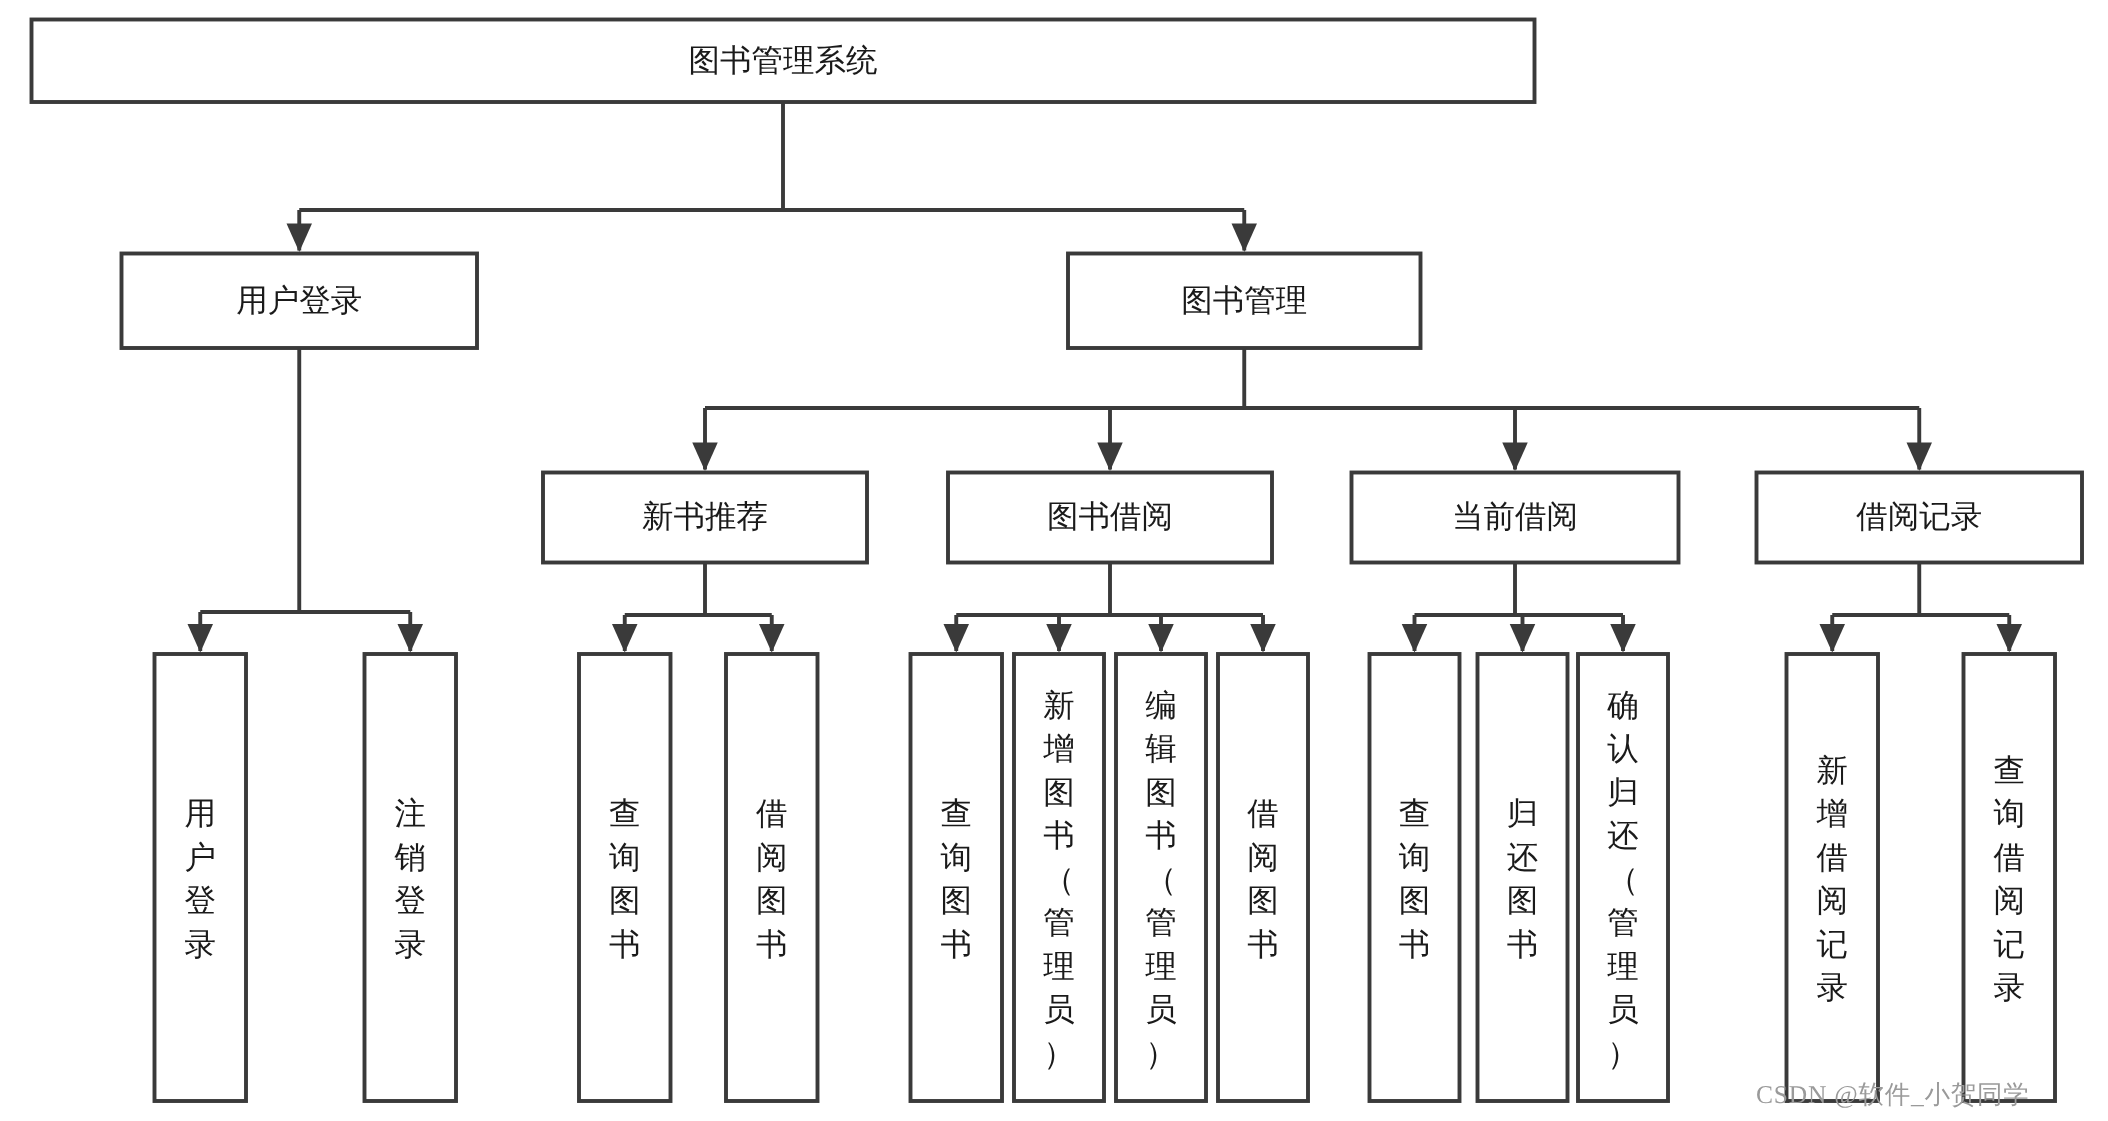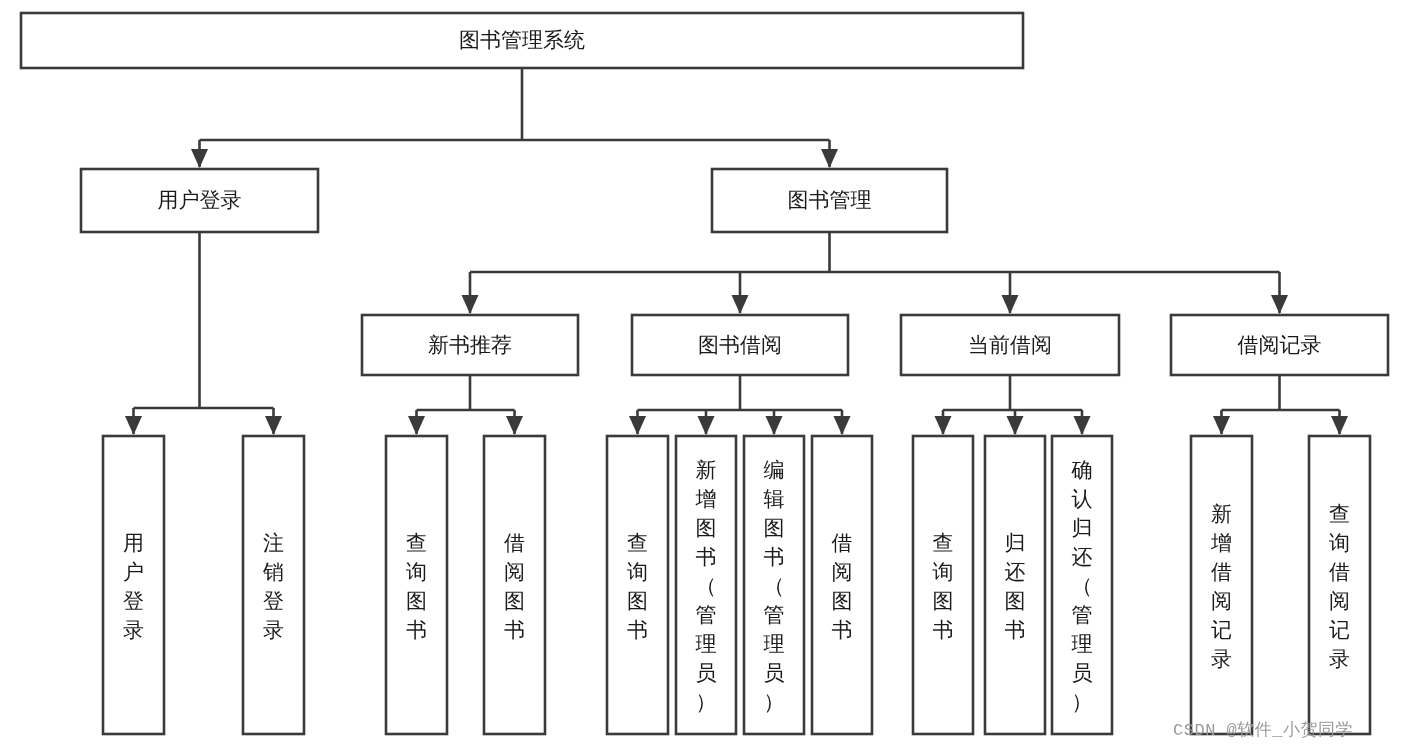--- a/index.html
+++ b/index.html
@@ -51,21 +51,21 @@
   text.node-label-v {
     fill: #1a1a1a;
     font-family: "Liberation Sans", "DejaVu Sans", sans-serif;
     font-size: 21px;
     text-anchor: middle;
   }
   .watermark {
     position: absolute;
     right: 12px;
     bottom: 6px;
-    font-family: Liberation Mono, monospace;
+    font-family: Liberation Serif, serif;
     font-size: 17px;
     color: #9a9a9a;
     letter-spacing: 0.5px;
     white-space: nowrap;
   }
 </style>
 </head>
 <body>
 
 <div id="diagram-root">

